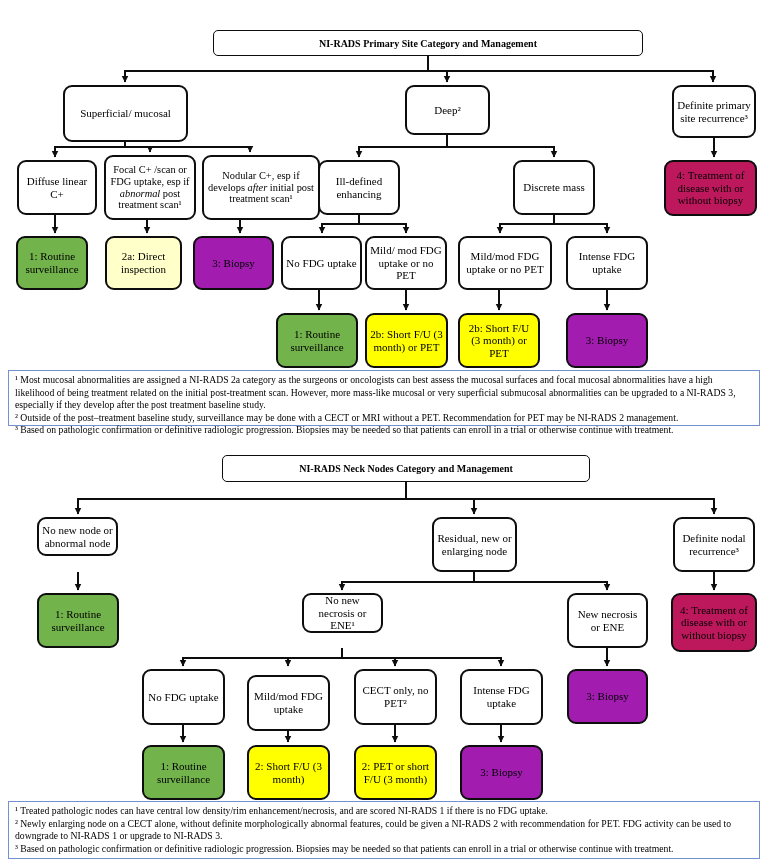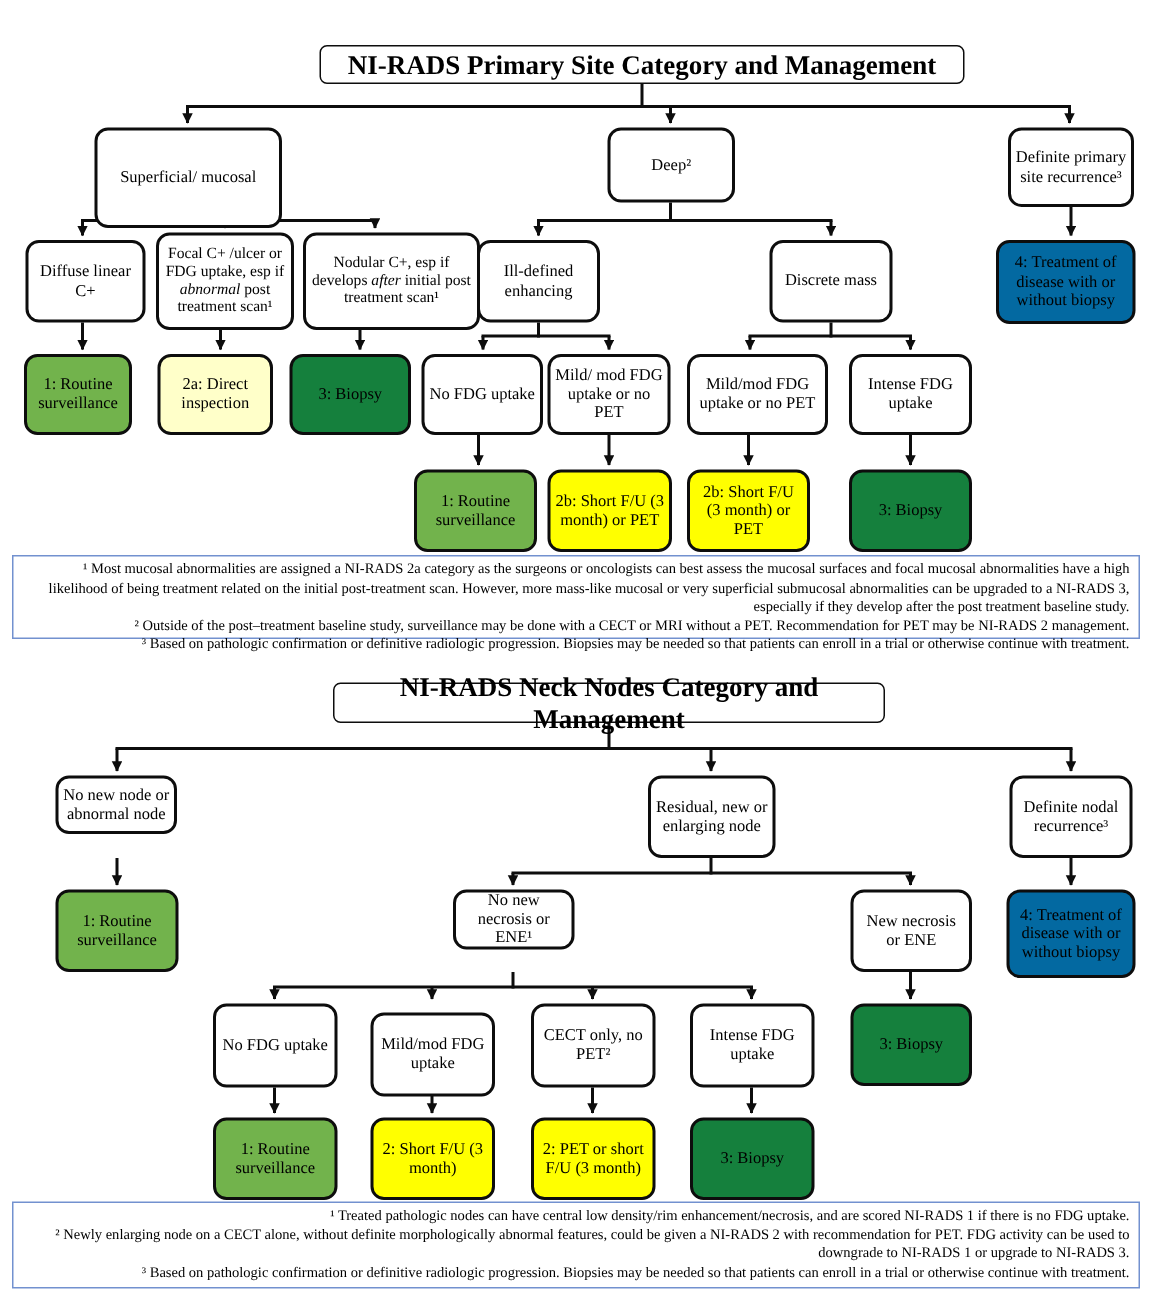--- a/index.html
+++ b/index.html
@@ -6,27 +6,27 @@
   .canvas{position:relative;width:768px;height:866px;background:#fff;
           font-family:"Liberation Serif",serif;color:#000;overflow:hidden;}
   svg.wires{position:absolute;left:0;top:0;pointer-events:none;}
   .box{position:absolute;box-sizing:border-box;border:2px solid #0d0d0d;border-radius:9px;
        background:#fff;display:flex;align-items:center;justify-content:center;
        text-align:center;font-size:11px;line-height:1.14;padding:2px 3px;}
   .box.small{font-size:10.4px;}
   .cgreen{background:#72b34c;}
   .cpale{background:#ffffc9;}
   .cyellow{background:#ffff00;}
-  .corange{background:#15803d;}
-  .cred{background:#0369a1;}
+  .corange{background:#a21caf;}
+  .cred{background:#be185d;}
   .titlebox{position:absolute;box-sizing:border-box;border:1.6px solid #0d0d0d;border-radius:5px;
        background:#fff;display:flex;align-items:center;justify-content:center;
-       font-weight:bold;font-size:18px;text-align:center;}
+       font-weight:bold;font-size:10px;text-align:center;}
   .footbox{position:absolute;box-sizing:border-box;border:1.5px solid #7291cf;background:#fff;
-       font-size:9.7px;line-height:1.3;padding:3px 6px;text-align:right;}
+       font-size:9.7px;line-height:1.3;padding:3px 6px;text-align:left;}
   .footbox div{margin:0;}
   i{font-style:italic;}
 </style>
 </head>
 <body>
 
 <div class="canvas">
 
   <svg class="wires" width="768" height="866">
     <defs>
@@ -87,27 +87,27 @@
       <line x1="607" y1="648" x2="607" y2="666" marker-end="url(#arr)"></line>
       <line x1="183" y1="725" x2="183" y2="742" marker-end="url(#arr)"></line>
       <line x1="288" y1="725" x2="288" y2="742" marker-end="url(#arr)"></line>
       <line x1="395" y1="725" x2="395" y2="742" marker-end="url(#arr)"></line>
       <line x1="501" y1="725" x2="501" y2="742" marker-end="url(#arr)"></line>
     </g>
   </svg>
 
   <div class="titlebox" style="left:213px;top:30px;width:430px;height:26px">NI-RADS Primary Site Category and Management</div>
 
-  <div class="box" style="left:63px;top:85px;width:125px;height:67px">Superficial/ mucosal</div>
+  <div class="box" style="left:63px;top:85px;width:125px;height:57px">Superficial/ mucosal</div>
   <div class="box" style="left:405px;top:85px;width:85px;height:50px">Deep²</div>
   <div class="box" style="left:672px;top:85px;width:84px;height:53px">Definite primary site recurrence³</div>
 
   <div class="box" style="left:17px;top:160px;width:80px;height:55px">Diffuse linear C+</div>
   <div class="box small" style="left:104px;top:155px;width:92px;height:65px">
-      <span><span>Focal C+ /ulcer or FDG uptake, esp if </span><i>abnormal</i><span> post treatment scan¹</span></span>
+      <span><span>Focal C+ /scan or FDG uptake, esp if </span><i>abnormal</i><span> post treatment scan¹</span></span>
     </div>
   <div class="box small" style="left:202px;top:155px;width:118px;height:65px">
       <span><span>Nodular C+, esp if develops </span><i>after</i><span> initial post treatment scan¹</span></span>
     </div>
   <div class="box" style="left:318px;top:160px;width:82px;height:55px">Ill-defined enhancing</div>
   <div class="box" style="left:513px;top:160px;width:82px;height:55px">Discrete mass</div>
   <div class="box cred" style="left:664px;top:160px;width:93px;height:56px">4: Treatment of disease with or without biopsy</div>
 
   <div class="box cgreen" style="left:16px;top:236px;width:72px;height:54px">1: Routine surveillance</div>
   <div class="box cpale" style="left:105px;top:236px;width:77px;height:54px">2a: Direct inspection</div>

